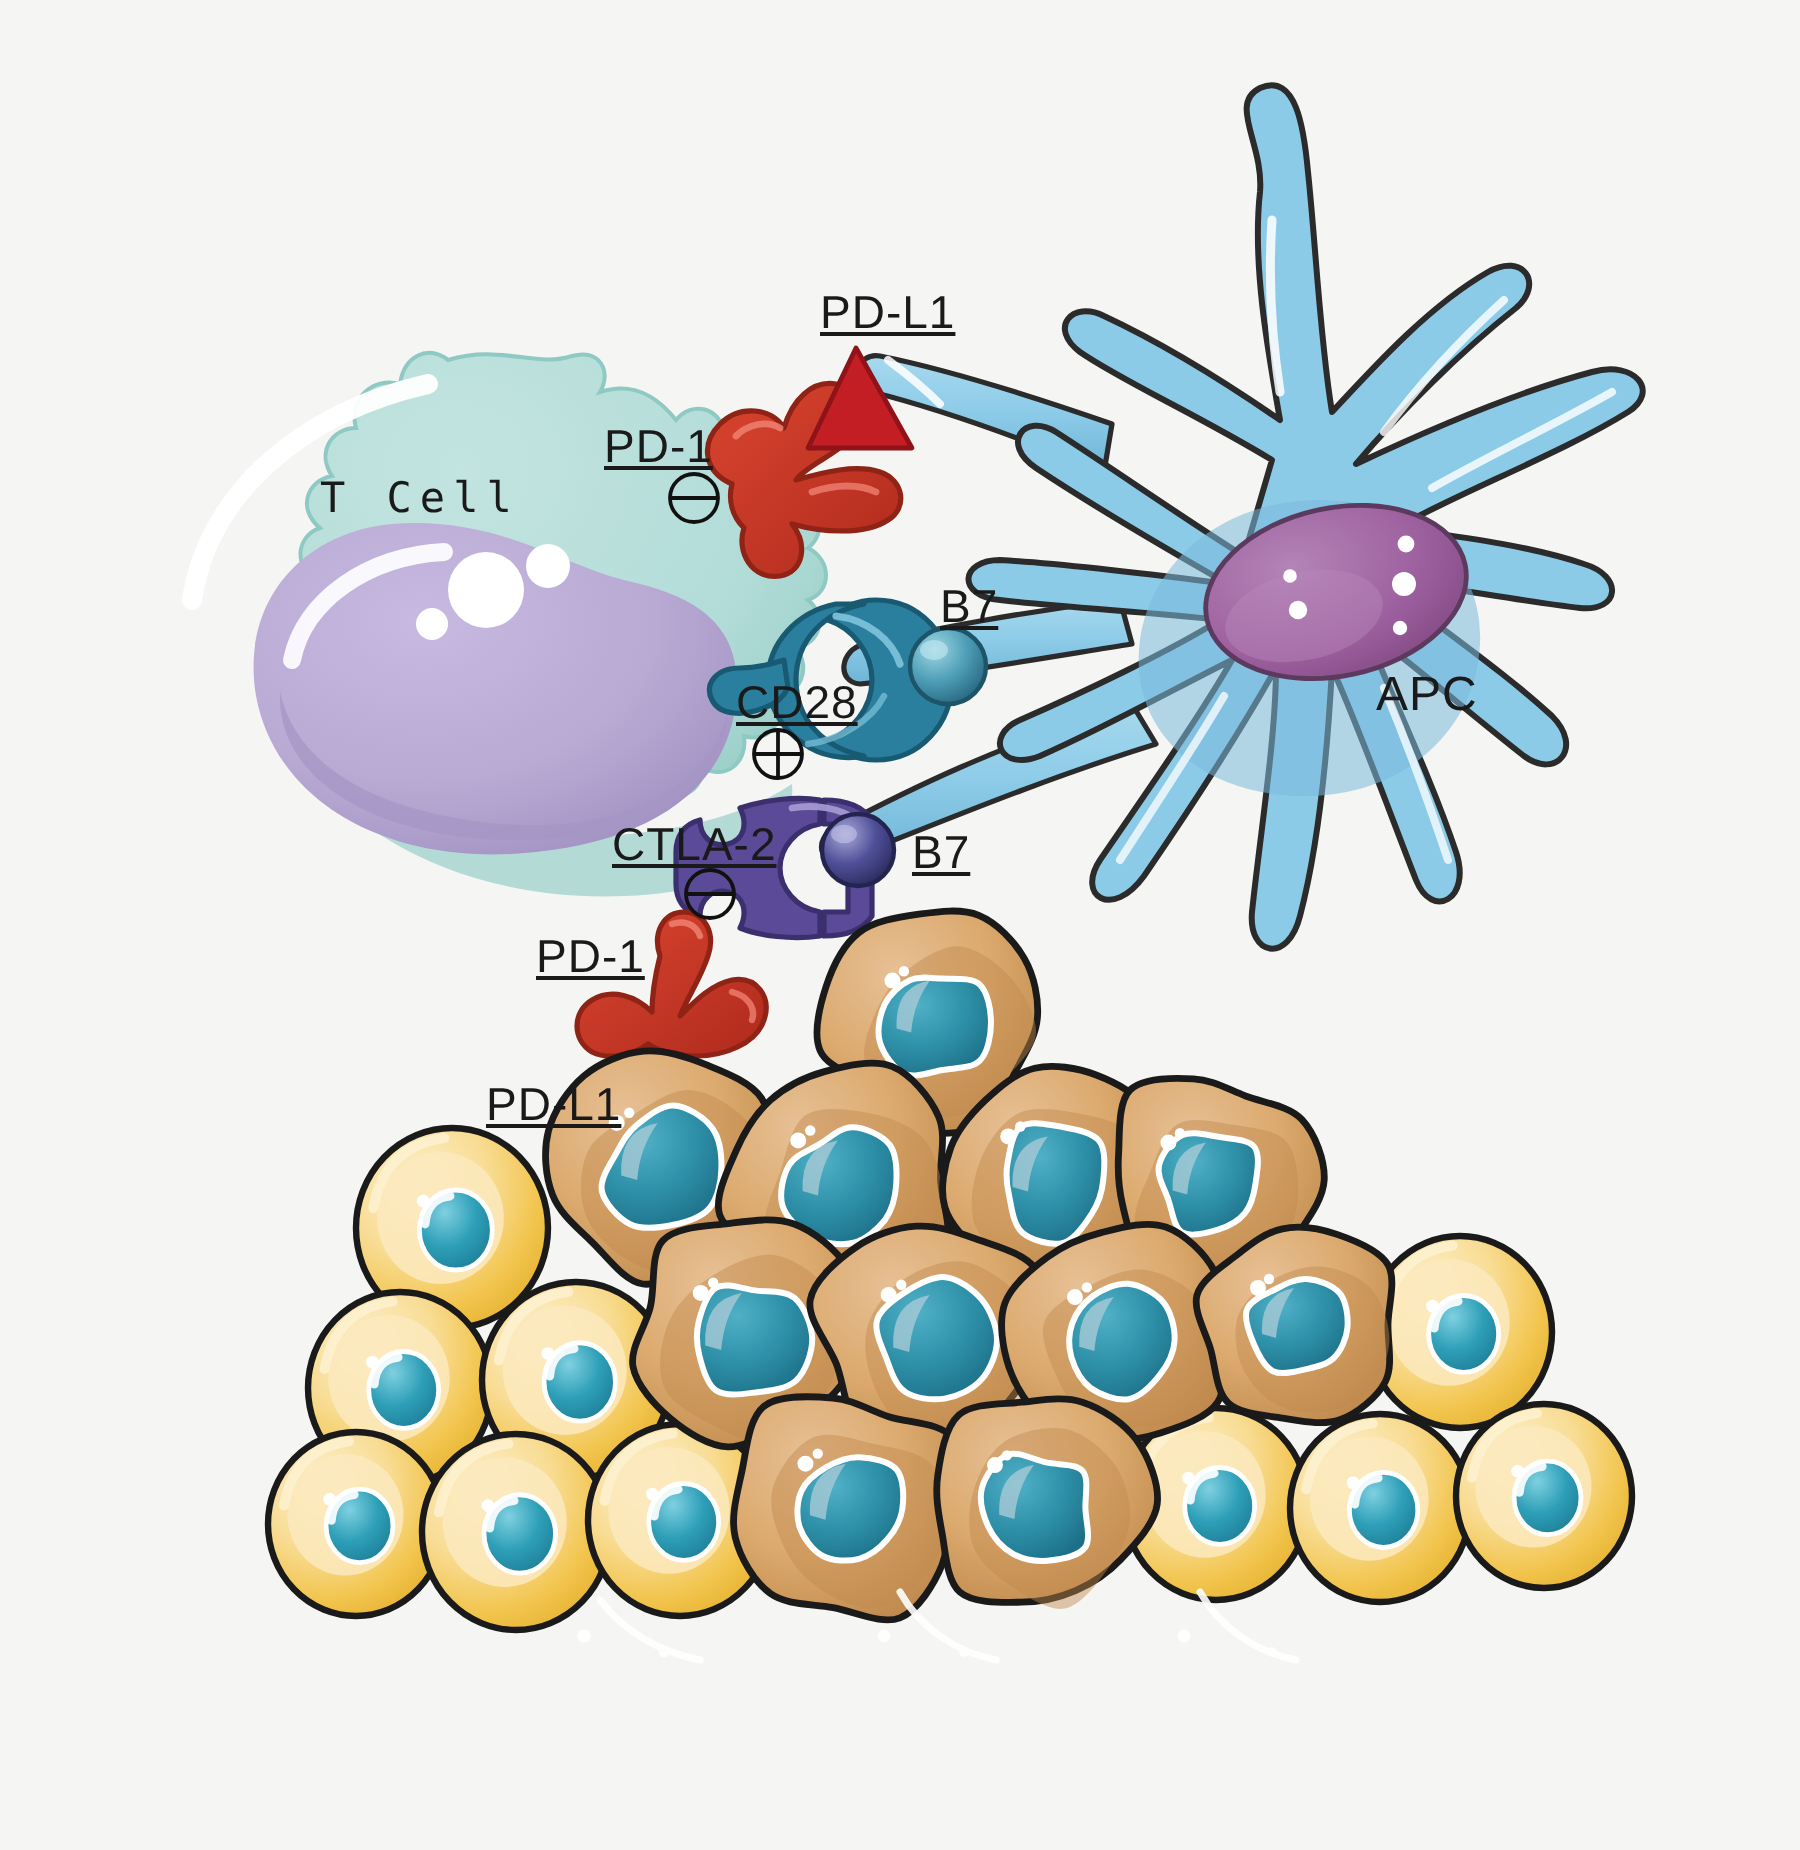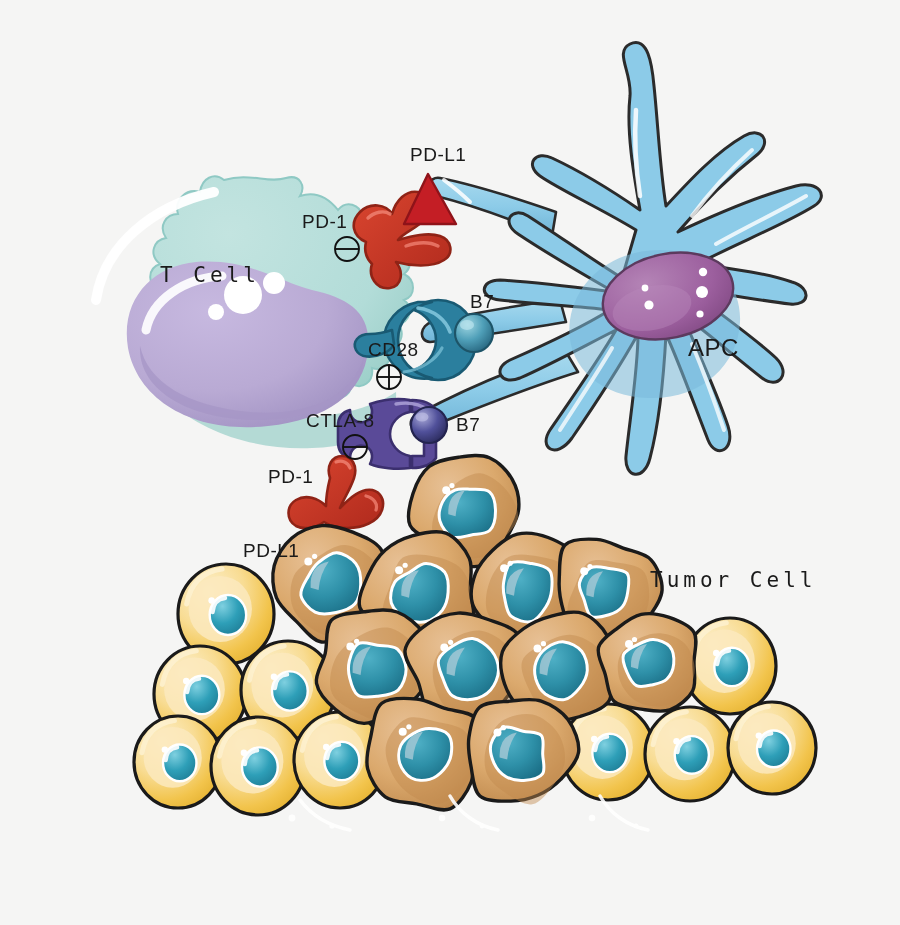--- a/index.html
+++ b/index.html
@@ -31,22 +31,23 @@
     color: #1a1a1a;
     font-family: "DejaVu Sans Mono", "Liberation Mono", monospace;
     line-height: 1;
   }
   .lbl-cell {
     font-size: 21px;
     letter-spacing: 4px;
   }
   .lbl-recep {
     font-family: "Liberation Sans", sans-serif;
-    font-size: 19px;
+    font-size: 23px;
     letter-spacing: 0.5px;
+    text-decoration: underline;
   }
   .lbl-apc {
     font-family: "Liberation Sans", sans-serif;
     font-size: 24px;
     letter-spacing: 0.5px;
   }
 </style>
 </head>
 <body>
 
@@ -444,38 +445,37 @@
       <path d="M600 796 C610 814 628 826 648 830" fill="none" stroke="#ffffff" stroke-width="3.5" stroke-linecap="round"></path>
       <circle cx="292" cy="818" r="3.4" fill="#ffffff"></circle>
       <circle cx="332" cy="826" r="2.6" fill="#ffffff"></circle>
       <circle cx="442" cy="818" r="3.2" fill="#ffffff"></circle>
       <circle cx="482" cy="826" r="2.4" fill="#ffffff"></circle>
       <circle cx="592" cy="818" r="3.2" fill="#ffffff"></circle>
       <circle cx="636" cy="826" r="2.4" fill="#ffffff"></circle>
     </g>
   </svg>
 
-  <div class="lbl lbl-cell" id="lbl-tcell" style="left: 160px; top: 265px;">T Cell</div>
+  <div class="lbl lbl-cell" id="lbl-tcell" style="left: 160px; top: 239px;">T Cell</div>
   <div class="lbl lbl-apc" id="lbl-apc" style="left: 688px; top: 336px;">APC</div>
-  <div class="lbl lbl-cell" id="lbl-tumor" style="left: 650px; top: 570px;">Tumor Cell</div>
 
   <div class="lbl lbl-recep" id="lbl-r0" style="left: 302px; top: 212px;">PD-1</div>
   <div class="lbl lbl-recep" id="lbl-s0" style="left: 332px; top: 234px;"><svg width="30" height="30" viewBox="0 0 30 30">
         <circle cx="15" cy="15" r="12" fill="none" stroke="#111" stroke-width="1.9"></circle>
         <line x1="3" y1="15" x2="27" y2="15" stroke="#111" stroke-width="1.9"></line>
       </svg></div>
 
   <div class="lbl lbl-recep" id="lbl-r1" style="left: 368px; top: 340px;">CD28</div>
   <div class="lbl lbl-recep" id="lbl-s1" style="left: 374px; top: 362px;"><svg width="30" height="30" viewBox="0 0 30 30">
         <circle cx="15" cy="15" r="12" fill="none" stroke="#111" stroke-width="1.9"></circle>
         <line x1="3" y1="15" x2="27" y2="15" stroke="#111" stroke-width="1.9"></line>
         <line x1="15" y1="3" x2="15" y2="27" stroke="#111" stroke-width="1.9"></line>
       </svg></div>
 
-  <div class="lbl lbl-recep" id="lbl-r2" style="left: 306px; top: 411px;">CTLA-8</div>
+  <div class="lbl lbl-recep" id="lbl-r2" style="left: 306px; top: 411px;">CTLA-2</div>
   <div class="lbl lbl-recep" id="lbl-s2" style="left: 340px; top: 432px;"><svg width="30" height="30" viewBox="0 0 30 30">
         <circle cx="15" cy="15" r="12" fill="none" stroke="#111" stroke-width="1.9"></circle>
         <line x1="3" y1="15" x2="27" y2="15" stroke="#111" stroke-width="1.9"></line>
       </svg></div>
 
   <div class="lbl lbl-recep" id="lbl-r3" style="left: 268px; top: 467px;">PD-1</div>
 
   <div class="lbl lbl-recep" id="lbl-g0" style="left: 410px; top: 145px;">PD-L1</div>
   <div class="lbl lbl-recep" id="lbl-g1" style="left: 470px; top: 292px;">B7</div>
   <div class="lbl lbl-recep" id="lbl-g2" style="left: 456px; top: 415px;">B7</div>

